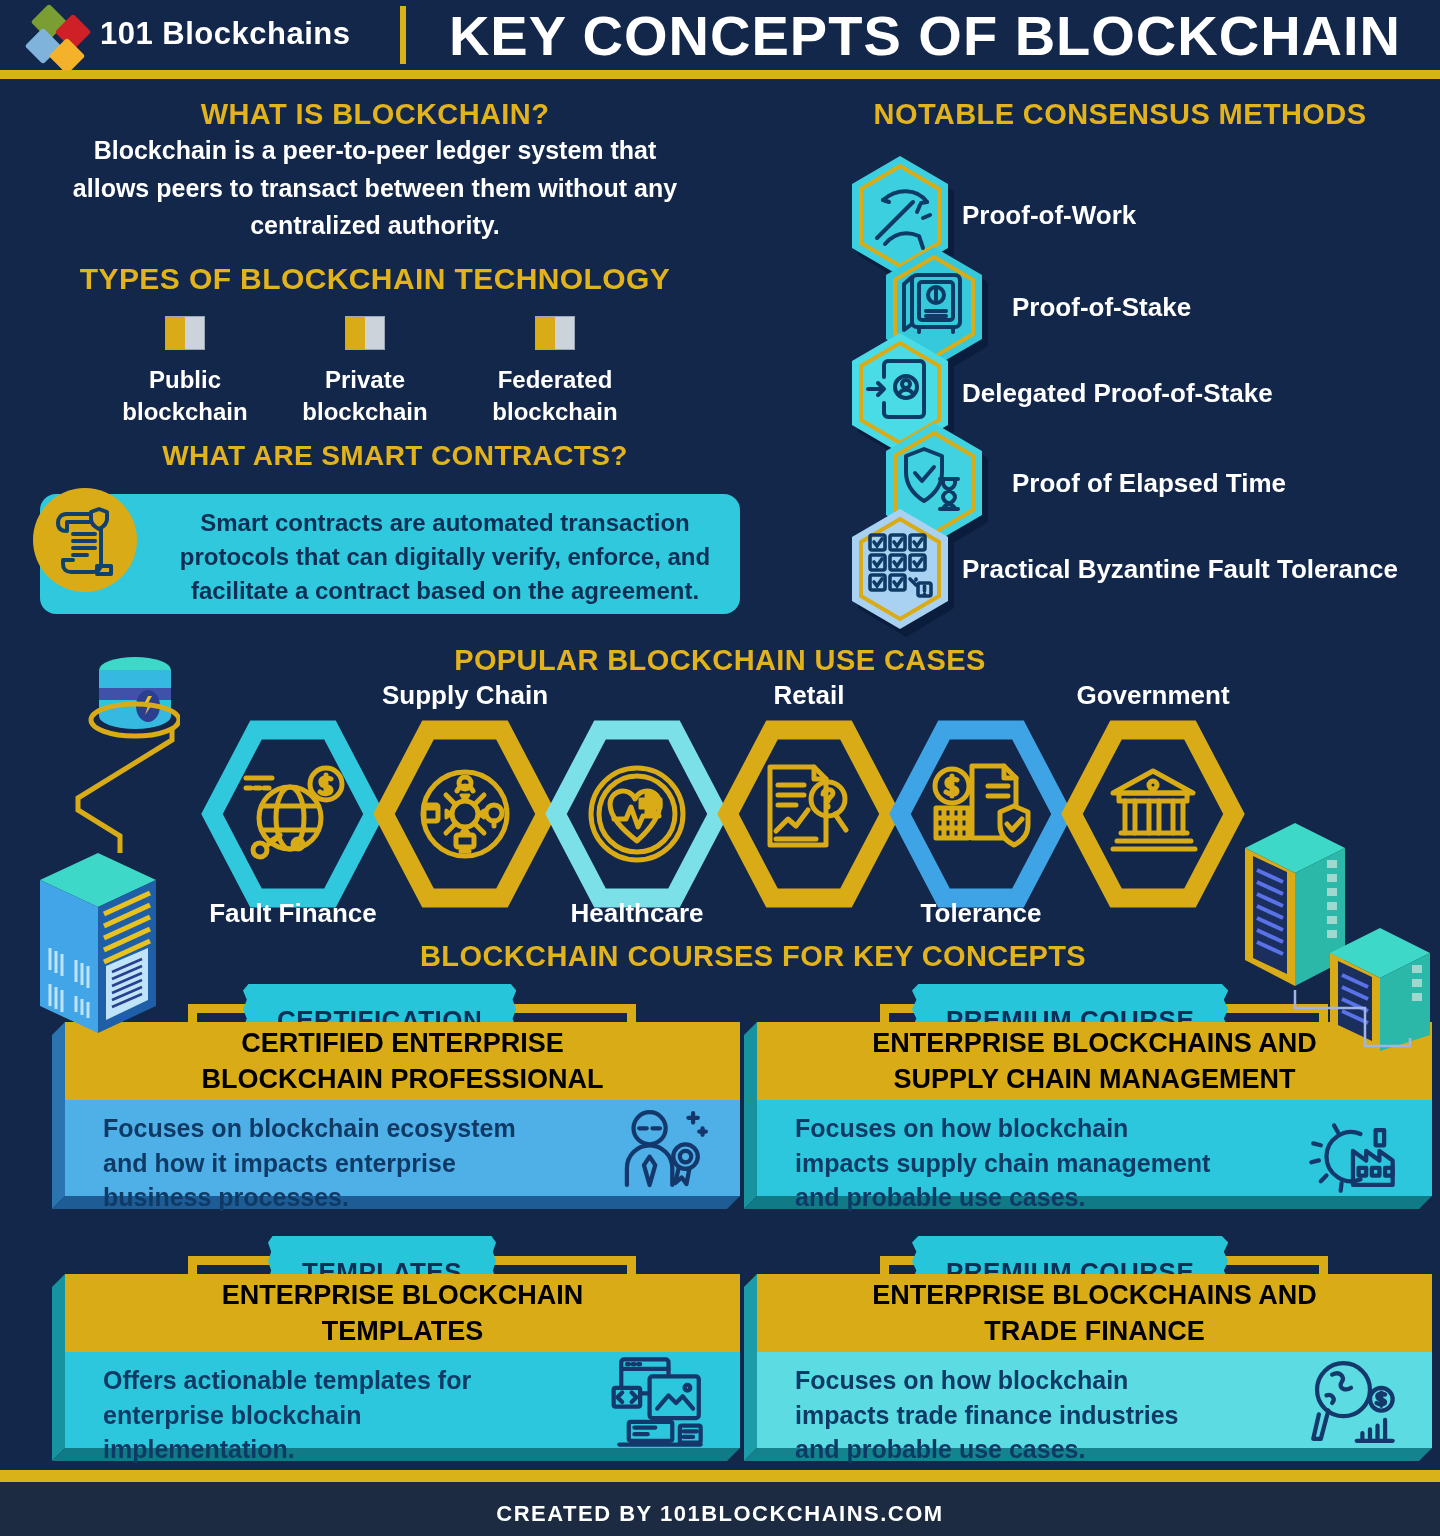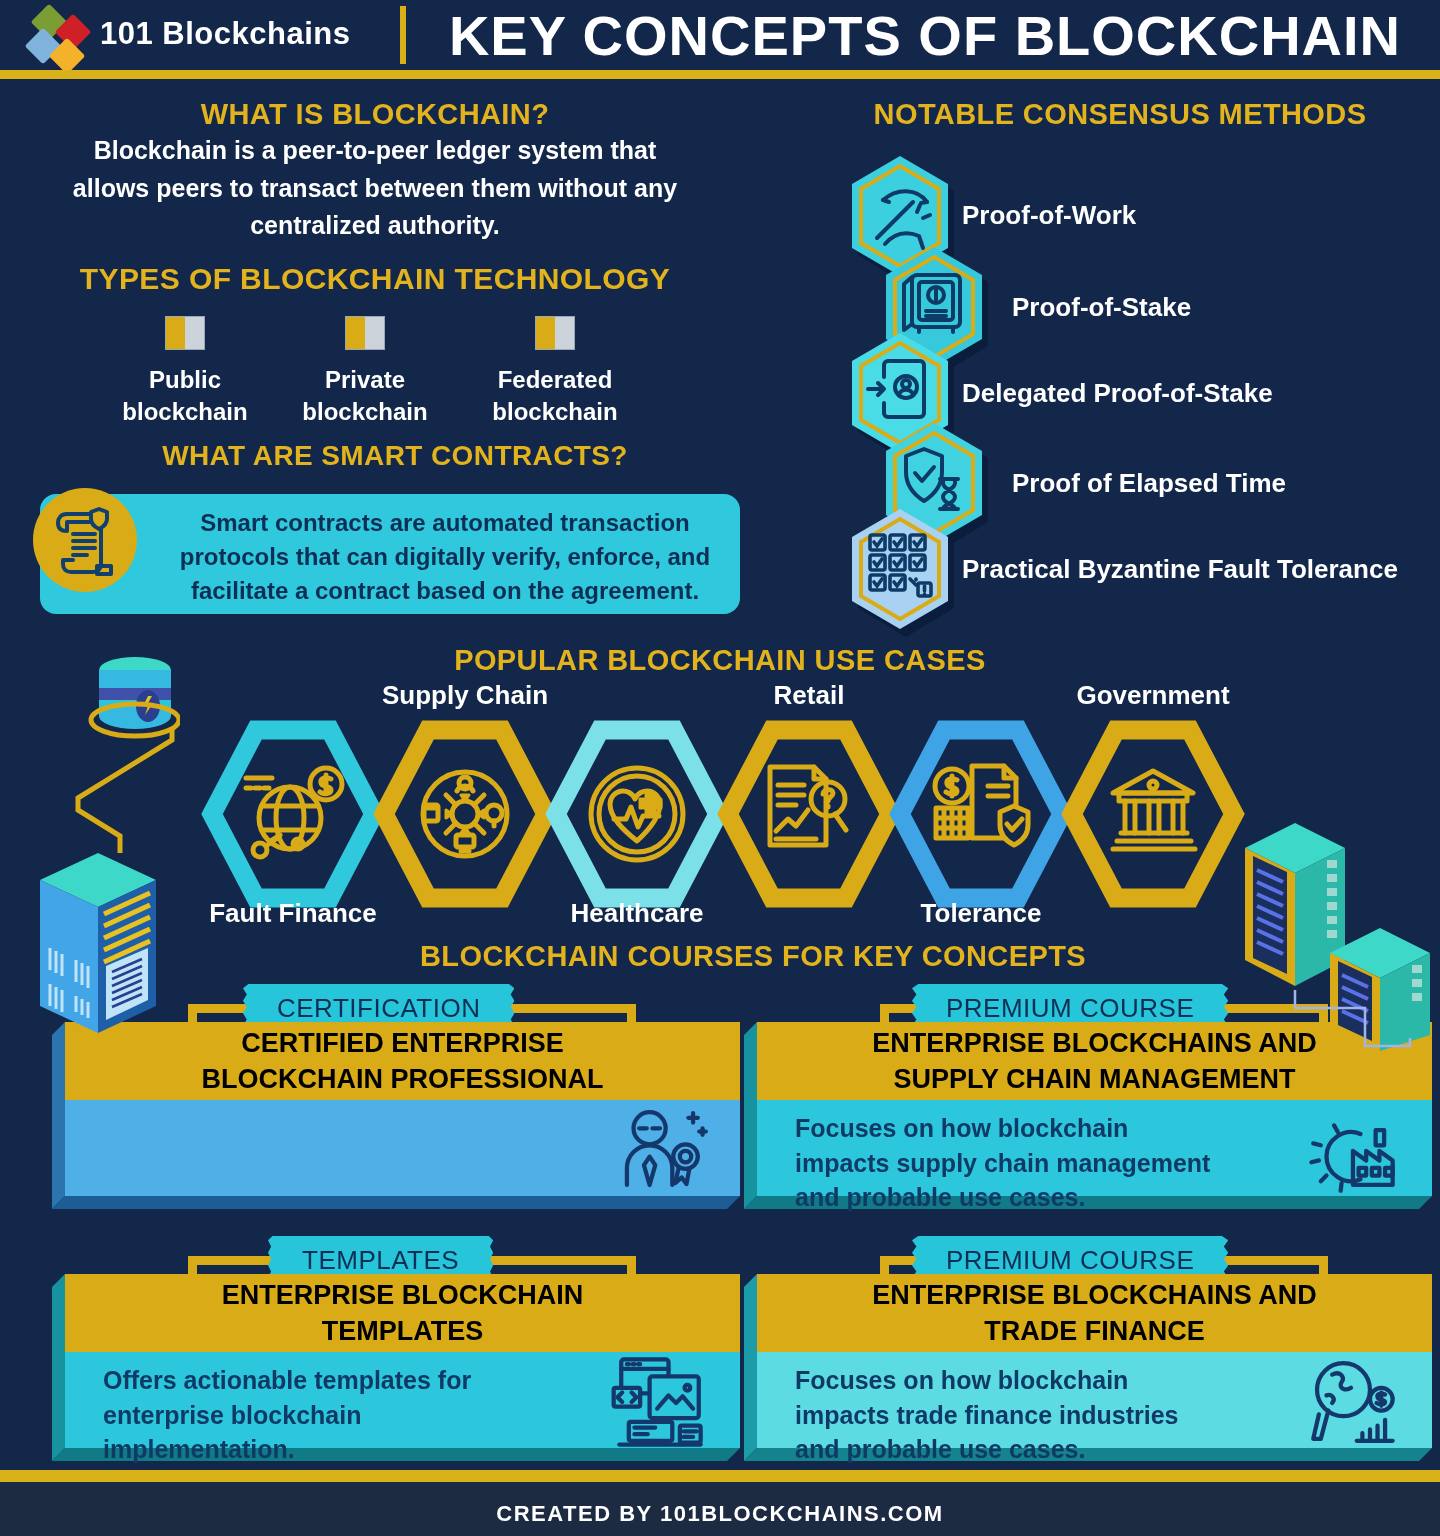--- a/index.html
+++ b/index.html
@@ -46,21 +46,21 @@
   .card{position:absolute;width:675px;}
   .card .bevel-l{position:absolute;left:-13px;top:0;width:13px;height:100%;transform:skewY(-45deg);transform-origin:top right;}
   .card .bevel-b{position:absolute;left:0;bottom:-13px;width:100%;height:13px;transform:skewX(-45deg);transform-origin:top left;}
   .card-head{position:relative;height:78px;background:#d9ac17;display:flex;align-items:center;justify-content:center;}
   .card-title{color:#000000;font-size:27px;font-weight:800;text-align:center;line-height:1.35;padding:0 30px;}
   .card-body{position:relative;height:96px;}
   .card-text{position:absolute;left:38px;top:11px;width:430px;color:#103a66;font-size:25px;font-weight:600;line-height:1.38;}
   .card-icon{position:absolute;right:28px;top:-2px;width:104px;height:104px;}
   .bracket{position:absolute;width:430px;height:36px;border:9px solid #d9ac17;border-bottom:none;}
   .tab{position:absolute;height:40px;background:#27c5da;display:flex;align-items:center;justify-content:center;
-    color:#0d2f55;font-size:26px;font-weight:400;letter-spacing:.5px;padding:4px 34px;white-space:nowrap;
+    color:#0d2f55;font-size:26px;font-weight:700;letter-spacing:.5px;padding:16px 34px;white-space:nowrap;
     clip-path:polygon(2% 0,98% 0,100% 9%,98.6% 22%,100% 35%,98.6% 48%,100% 61%,98.6% 74%,100% 87%,98% 100%,2% 100%,0 87%,1.4% 74%,0 61%,1.4% 48%,0 35%,1.4% 22%,0 9%);}
   
   .footer-bar{position:absolute;left:0;top:1470px;width:1440px;height:12px;background:#d9b21a;}
   .footer{position:absolute;left:0;top:1482px;width:1440px;height:64px;background:#1c2b42;display:flex;align-items:center;justify-content:center;
     color:#ffffff;font-size:22px;font-weight:600;letter-spacing:1.5px;}
   svg{display:block;}
 </style>
 </head>
 <body>
 
@@ -305,20 +305,21 @@
 
   <div class="bracket" style="left:188px;top:1004px;"></div>
   <div class="tab" style="left:243px;top:984px;">CERTIFICATION</div>
   <div class="card" style="left:65px;top:1022px;">
     <div class="bevel-l" style="background:#2b74b0;"></div>
     <div class="bevel-b" style="background:#1d5c94;"></div>
     <div class="card-head">
       <div class="card-title" style="max-width:460px;">CERTIFIED ENTERPRISE BLOCKCHAIN PROFESSIONAL</div>
     </div>
     <div class="card-body" style="background:#4fb0e8;">
+      <div class="card-text">Focuses on blockchain ecosystem and how it impacts enterprise business processes.</div>
       <svg class="card-icon" viewBox="0 0 110 110">
         <g fill="none" stroke="#14386b" stroke-width="4.5" stroke-linecap="round" stroke-linejoin="round">
           <circle cx="44" cy="32" r="17"></circle>
           <path d="M33 32 h8 m6 0 h8"></path>
           <path d="M20 92 V74 a24 24 0 0 1 48 0 v18"></path>
           <path d="M44 62 l6 9 -6 21 -6 -21 z"></path>
           <circle cx="82" cy="62" r="13"></circle>
           <circle cx="82" cy="62" r="6"></circle>
           <path d="M75 73 l-4 17 7 -6 5 7 3 -16"></path>
           <path d="M90 16 v10 M85 21 h10 M100 32 v7 M96.5 35.5 h7"></path>

